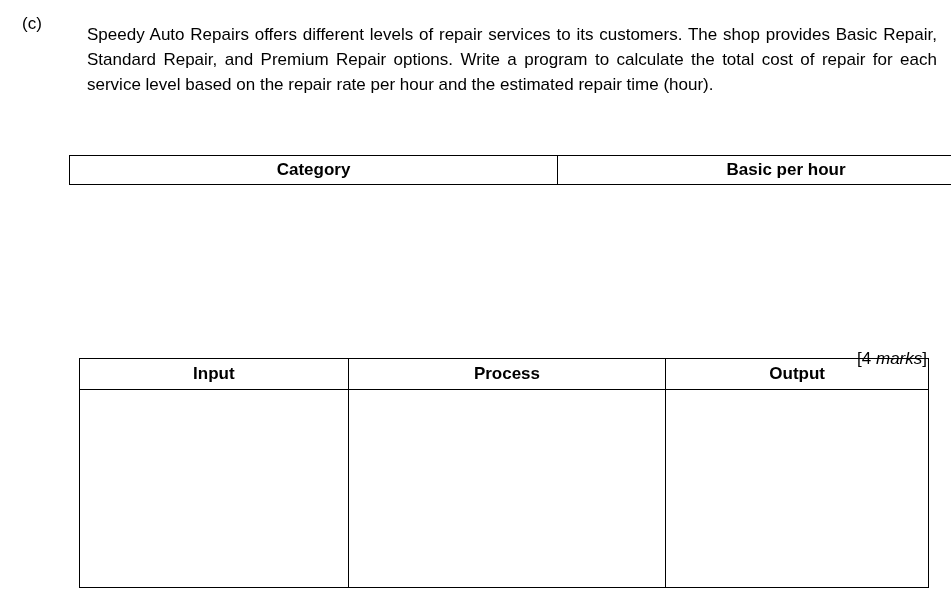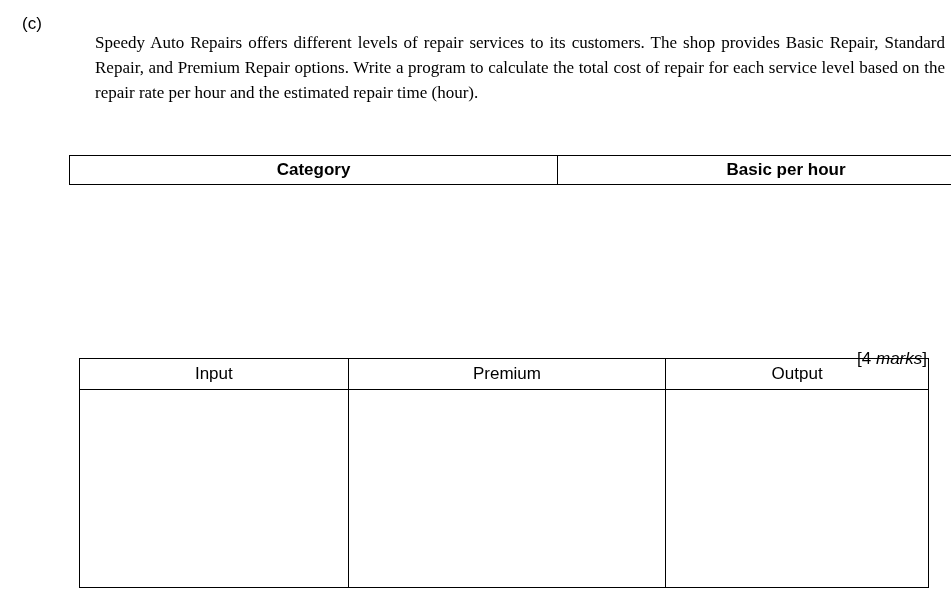--- a/index.html
+++ b/index.html
@@ -22,22 +22,21 @@
     font-size: 17px;
   }
   .question {
     position: absolute;
     left: 79px;
     top: 14px;
     width: 850px;
     font-size: 17px;
     line-height: 25px;
     text-align: justify;
-    margin: 16px;
-    font-family: Liberation Serif, serif;
+    margin: 8px;
   }
   table {
     border-collapse: collapse;
     position: absolute;
     font-size: 17px;
   }
   table.rates {
     left: 69px;
     top: 155px;
     width: 946px;
@@ -68,21 +67,21 @@
     left: 79px;
     top: 358px;
     width: 850px;
   }
   table.ipo th, table.ipo td {
     border: 1.5px solid #000;
     padding: 0;
   }
   table.ipo th {
     height: 30px;
-    font-weight: normal;
+    font-weight: bold;
     text-align: center;
   }
   table.ipo td {
     height: 197px;
   }
   table.ipo col.i1 { width: 269px; }
   table.ipo col.i2 { width: 318px; }
   table.ipo col.i3 { width: 263px; }
 </style>
 </head>
@@ -110,21 +109,21 @@
 
 <table class="ipo">
   <colgroup>
       <col class="i1">
       <col class="i2">
       <col class="i3">
     </colgroup>
   <thead>
     <tr>
       <th>Input</th>
-      <th>Premium</th>
+      <th>Process</th>
       <th>Output</th>
     </tr>
   </thead>
   <tbody>
     <tr>
       <td></td>
       <td></td>
       <td></td>
     </tr>
   </tbody>

